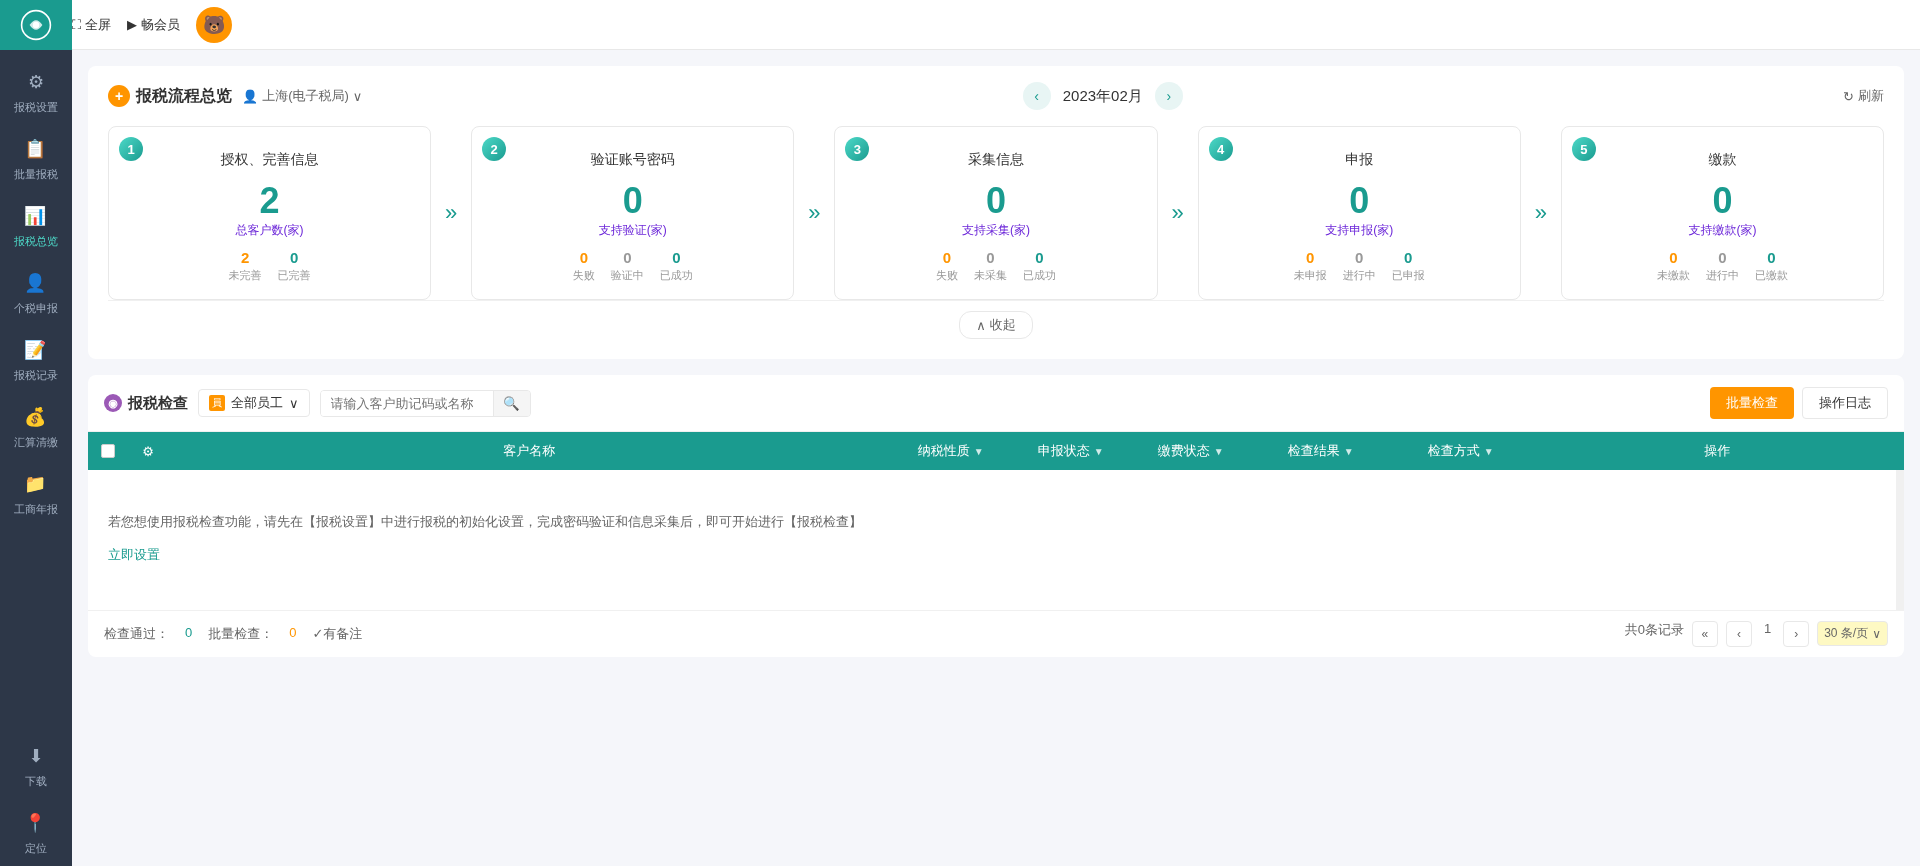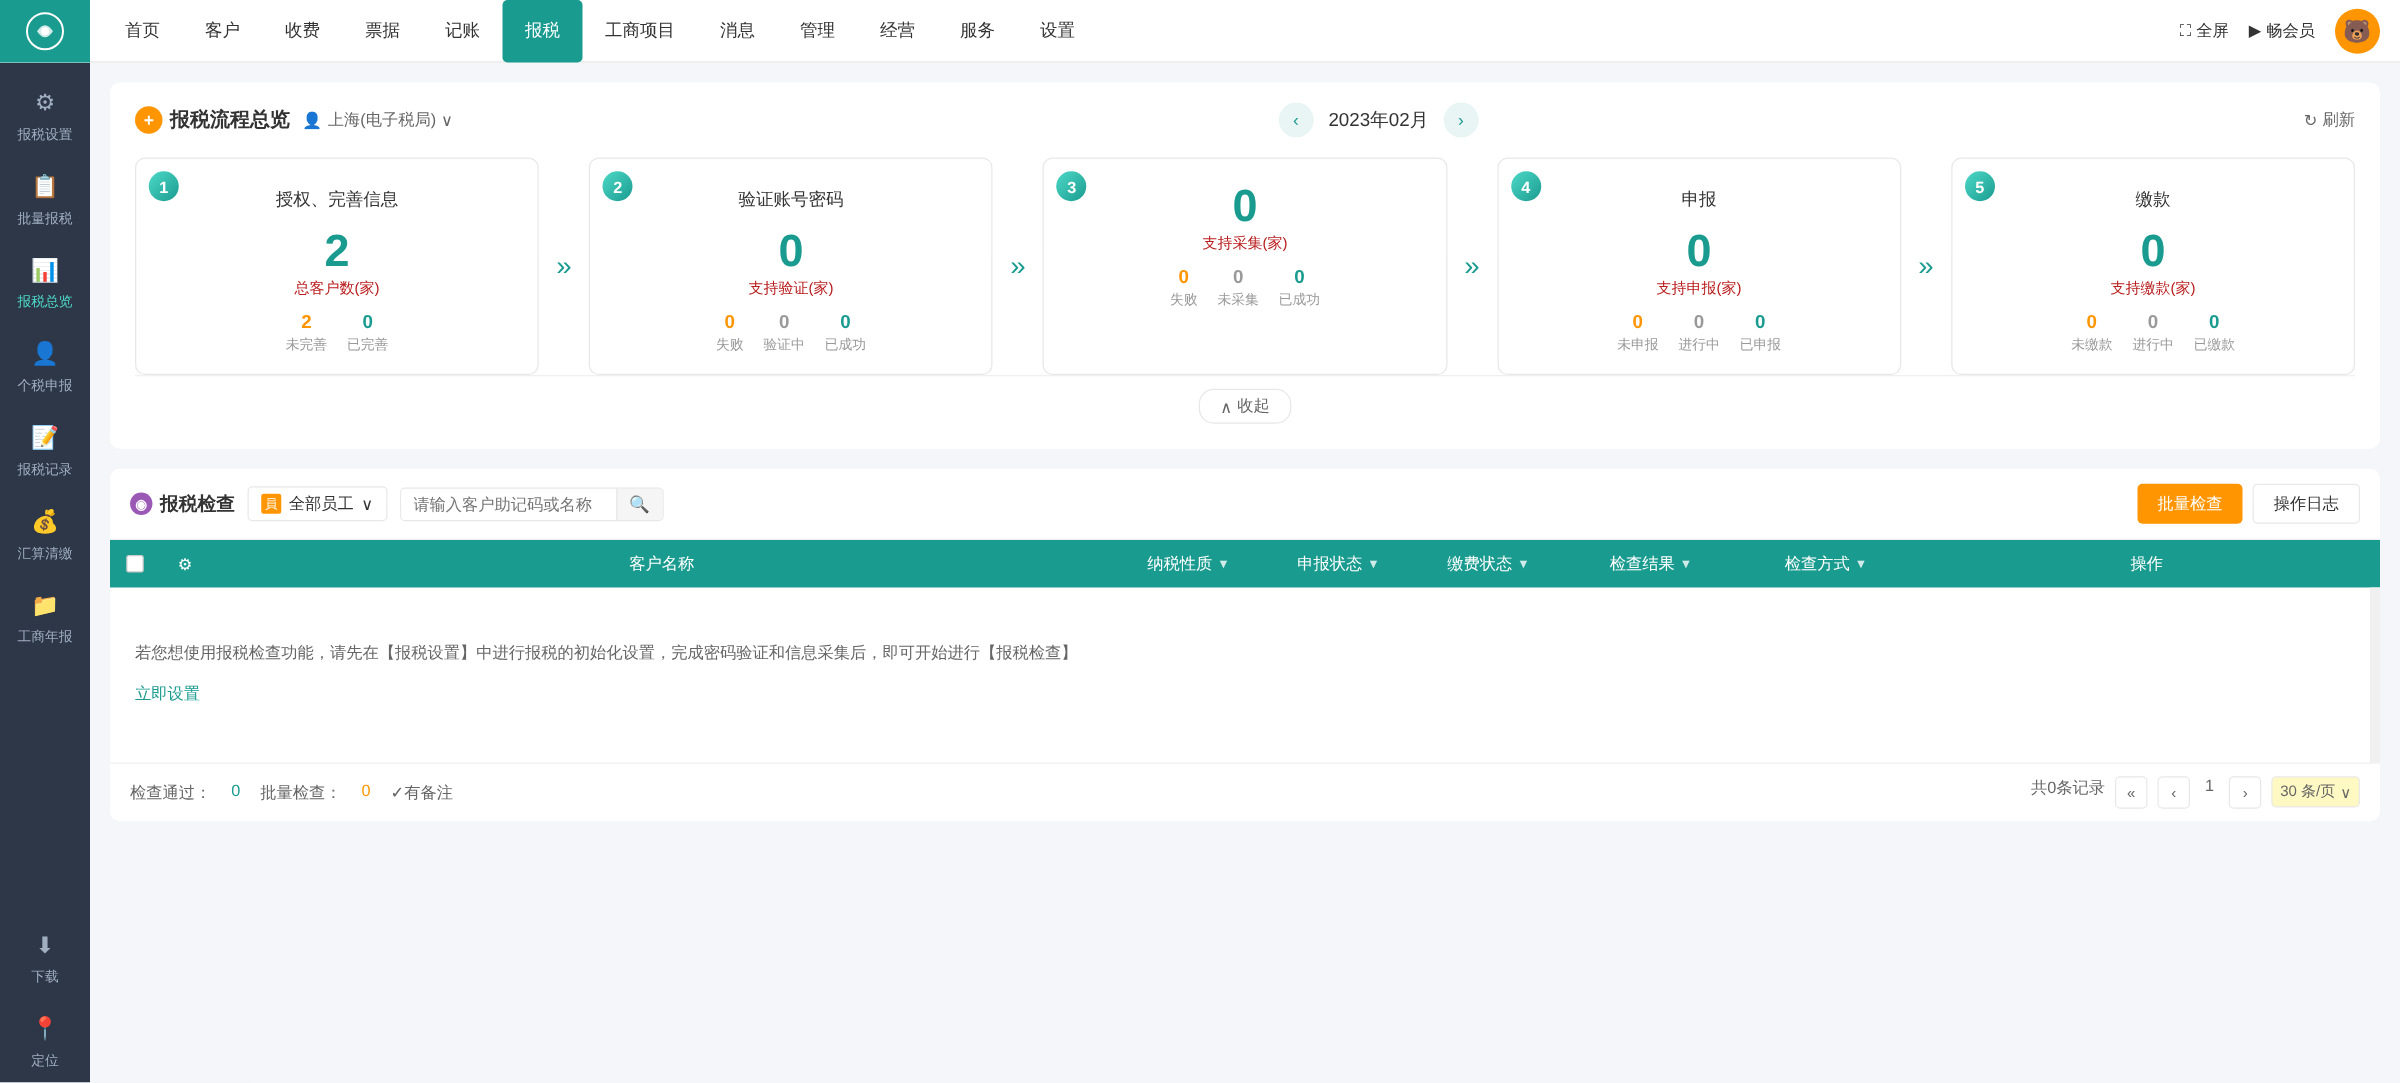--- a/index.html
+++ b/index.html
@@ -248,21 +248,21 @@
     .step-main-num {
       text-align: center;
       font-size: 36px;
       font-weight: bold;
       color: #1a9b8f;
       line-height: 1.2;
     }
     .step-sub {
       text-align: center;
       font-size: 12px;
-      color: #b91c1c;
+      color: #6d28d9;
       margin-bottom: 10px;
     }
     .step-details {
       display: flex;
       justify-content: center;
       gap: 16px;
       margin-top: 8px;
     }
     .step-detail-item {
       display: flex;
@@ -522,35 +522,20 @@
 <body>
 
 <div class="top-nav">
   <div class="top-nav-logo">
     <svg viewBox="0 0 40 40" fill="none">
       <circle cx="20" cy="20" r="18" stroke="#fff" stroke-width="2"></circle>
       <path d="M12 20 Q20 8 28 20 Q20 32 12 20Z" fill="#fff" opacity="0.8"></path>
       <circle cx="20" cy="20" r="4" fill="#fff"></circle>
     </svg>
   </div>
-  <div class="top-nav-items">
-
-  <div class="nav-item">首页</div>
-      <div class="nav-item">客户</div>
-      <div class="nav-item">收费</div>
-      <div class="nav-item">票据</div>
-      <div class="nav-item">记账</div>
-      <div class="nav-item active">报税</div>
-      <div class="nav-item">工商项目</div>
-      <div class="nav-item">消息</div>
-      <div class="nav-item">管理</div>
-      <div class="nav-item">经营</div>
-      <div class="nav-item">服务</div>
-      <div class="nav-item">设置</div>
-    </div>
   <div class="top-nav-right">
     <div class="nav-right-btn">
       <span>⛶</span>
       <span>全屏</span>
     </div>
     <div class="nav-right-btn">
       <span>▶</span>
       <span>畅会员</span>
     </div>
     <div class="mascot">🐻</div>
@@ -667,20 +652,21 @@
       <span class="step-detail-num teal">0</span>
       <span class="step-detail-label">已成功</span>
     </div>
             </div>
   </div>
           <div class="step-arrow">
             <span style="color:#1a9b8f;font-size:22px;">»</span>
           </div>
           <div class="step-card">
     <div class="step-num">3</div>
+    <div class="step-title">采集信息</div>
     <div class="step-main-num">0</div>
     <div class="step-sub">支持采集(家)</div>
     <div class="step-details">
               <div class="step-detail-item">
       <span class="step-detail-num orange">0</span>
       <span class="step-detail-label">失败</span>
     </div>
               <div class="step-detail-item">
       <span class="step-detail-num gray">0</span>
       <span class="step-detail-label">未采集</span>

